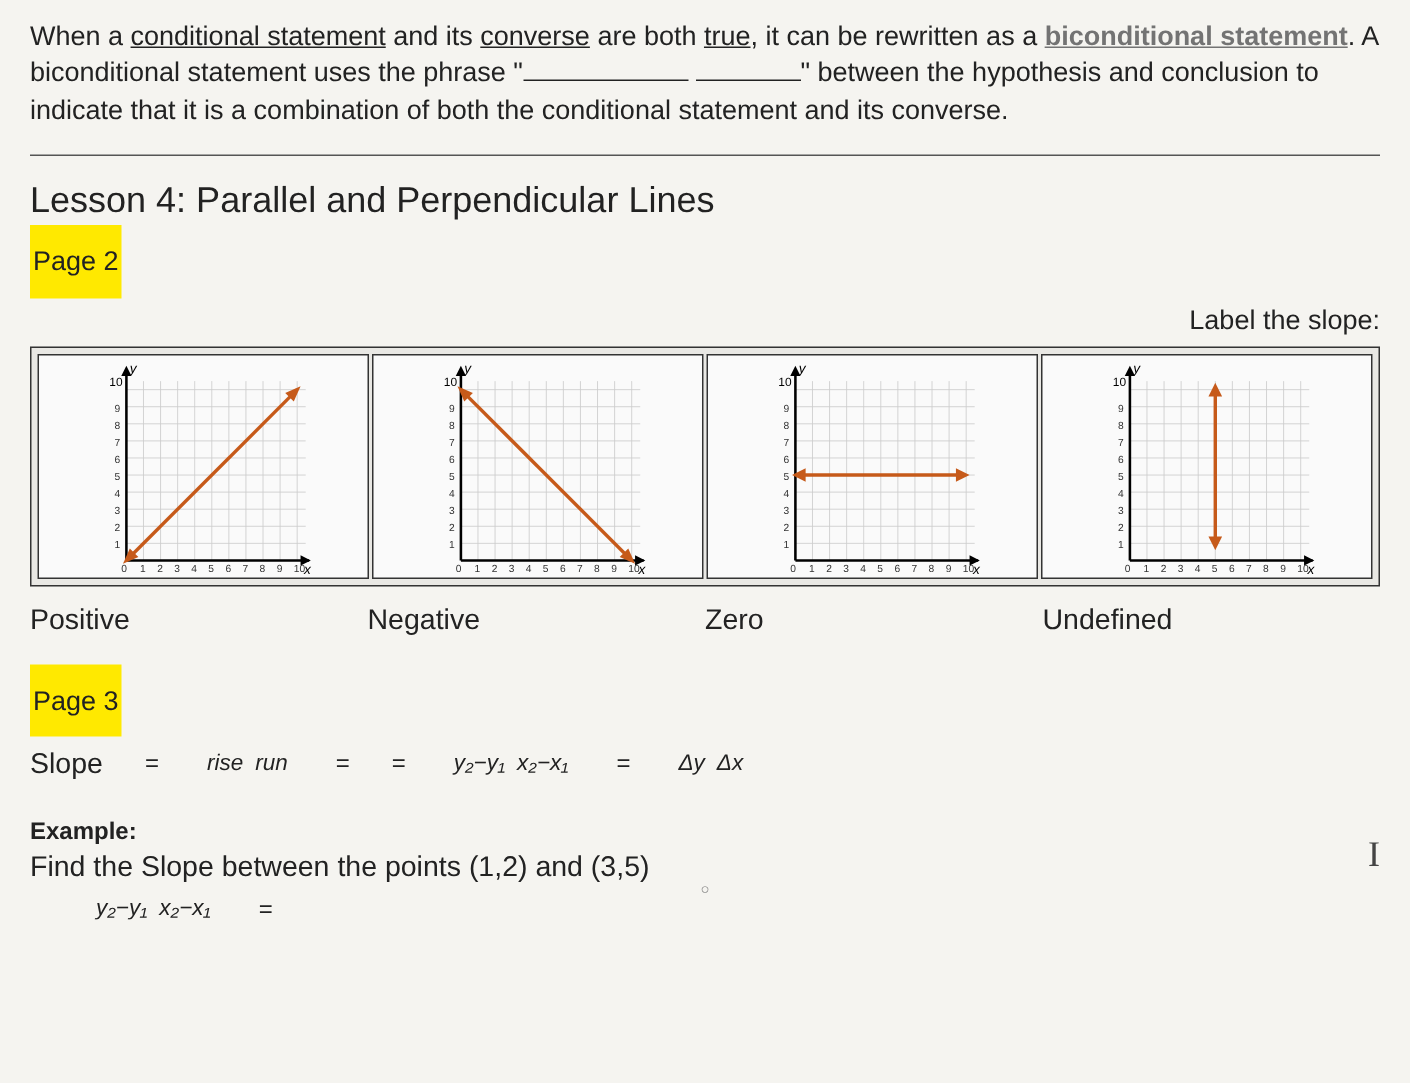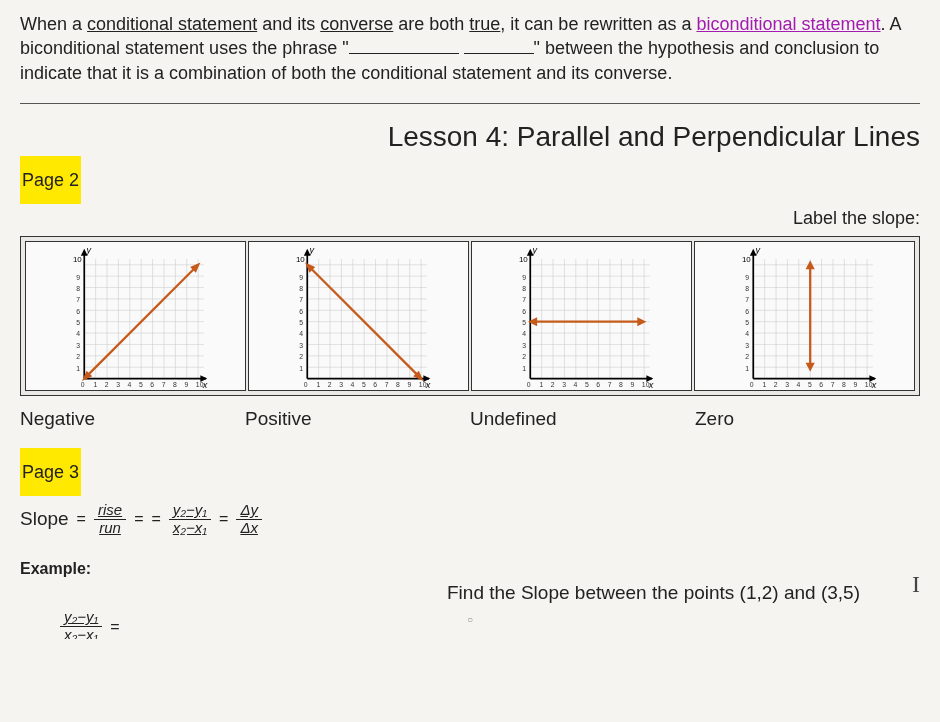--- a/index.html
+++ b/index.html
@@ -7,51 +7,51 @@
     margin: 0;
     padding: 12px 20px;
     font-family: Arial, Helvetica, sans-serif;
     background: #f5f4f0;
     color: #222;
     width: 940px;
     font-size: 18px;
     line-height: 1.35;
   }
   .underline { text-decoration: underline; text-align: center; }
-  .bicond { text-decoration: underline; color: #a21caf; font-weight: normal; }
+  .bicond { text-decoration: underline; color: #737373; font-weight: bold; }
   .blank-line { display: inline-block; border-bottom: 1.5px solid #222; height: 1em; vertical-align: baseline; }
   .blank1 { width: 110px; }
   .blank2 { width: 70px; }
   hr.sep { border: none; border-top: 1.5px solid #555; margin: 14px 0; }
   .highlight { background: #ffe900; display: inline-block; padding: 12px 2px; }
   .graph-row { display: flex; gap: 2px; margin-top: 6px; border: 1px solid #333; padding: 4px; background: #e9e8e4; }
   .graph-cell { flex: 1; }
   svg.graph { width: 100%; height: 150px; background: #fafafa; border: 1px solid #333; display: block; }
   .graph-labels { display: flex; margin-top: 10px; font-size: 19px; }
   .graph-labels div { flex: 1; }
-  .math-line { display: flex; align-items: center; gap: 8px; flex-wrap: wrap; margin-top: 6px; }
-  .frac { display: inline-flex; flex-direction: column; align-items: center; vertical-align: middle; font-size: 15px; text-decoration: underline; }
+  .math-line { display: flex; align-items: center; gap: 28px; flex-wrap: wrap; margin-top: 6px; }
+  .frac { display: inline-flex; align-items: center; vertical-align: middle; font-size: 15px; }
   .frac .num, .frac .den { padding: 0 4px; line-height: 1.1; }
   .frac .bar { width: 100%; border-top: 1.2px solid #222; }
   .italic { font-style: italic; }
   .cursor { font-family: Georgia, serif; font-size: 24px; color: #444; }
   .eq { font-size: 16px; }
   .slope-label { font-size: 19px; }
 </style>
 </head>
 <body>
 
 <p style="margin-top:0;">
   <span>When a </span><span class="underline">conditional statement</span><span> and its </span><span class="underline">converse</span><span> are both </span><span class="underline">true</span><span>, it can be rewritten as a </span><span class="bicond">biconditional statement</span><span>. A biconditional statement uses the phrase "</span><span class="blank-line blank1"></span>
   <span class="blank-line blank2"></span><span>" between the hypothesis and conclusion to indicate that it is a combination of both the conditional statement and its converse.</span>
 </p>
 
 <hr class="sep">
 
-<div style="font-size:28px;text-align:right;">Lesson 4:  Parallel and Perpendicular Lines</div>
+<div style="font-size:24px;">Lesson 4:  Parallel and Perpendicular Lines</div>
 <div><span class="highlight">Page 2</span></div>
 <div style="margin-top:2px;text-align:right;">Label the slope:</div>
 
 <div class="graph-row">
   <div class="graph-cell">
     <svg class="graph" viewBox="0 0 130 130">
       <g id="grid1">
           <line x1="20" y1="15" x2="20" y2="120" stroke="#ccc" stroke-width="0.5"></line>
           <line x1="20" y1="120" x2="125" y2="120" stroke="#ccc" stroke-width="0.5"></line>
           <line x1="30" y1="15" x2="30" y2="120" stroke="#ccc" stroke-width="0.5"></line>
@@ -277,24 +277,24 @@
       <text x="124" y="128" font-size="8" font-style="italic">x</text>
       <text x="10" y="18" font-size="7">10</text>
       <line x1="70" y1="20" x2="70" y2="110" stroke="#c65a1a" stroke-width="2"></line>
       <polygon points="70,16 66,24 74,24" fill="#c65a1a"></polygon>
       <polygon points="70,114 66,106 74,106" fill="#c65a1a"></polygon>
     </svg>
   </div>
 </div>
 
 <div class="graph-labels">
+  <div>Positive</div>
   <div>Negative</div>
-  <div>Positive</div>
+  <div>Zero</div>
   <div>Undefined</div>
-  <div>Zero</div>
 </div>
 
 <div style="margin-top:16px;"><span class="highlight">Page 3</span></div>
 
 <div class="math-line">
   <span class="slope-label">Slope</span>
   <span class="eq">=</span>
   <span class="frac">
     <span class="num italic">rise</span>
     <span class="bar"></span>
@@ -311,21 +311,21 @@
   <span class="frac">
     <span class="num italic">Δy</span>
     <span class="bar"></span>
     <span class="den italic">Δx</span>
   </span>
 </div>
 
 <div style="display:flex; align-items:flex-start; margin-top:22px;">
   <div style="flex:1;">
     <div style="font-size:16px;font-weight:bold;">Example:</div>
-    <div style="font-size:19px;text-align:right;">Find the Slope between the points (1,2) and (3,5)</div>
+    <div style="font-size:19px;">Find the Slope between the points (1,2) and (3,5)</div>
     <div class="math-line" style="margin-left:40px; margin-top:4px;">
       <span class="frac">
         <span class="num italic">y₂−y₁</span>
         <span class="bar"></span>
         <span class="den italic">x₂−x₁</span>
       </span>
       <span class="eq">=</span>
     </div>
   </div>
   <div style="width:60px; text-align:right; padding-top:10px;">

